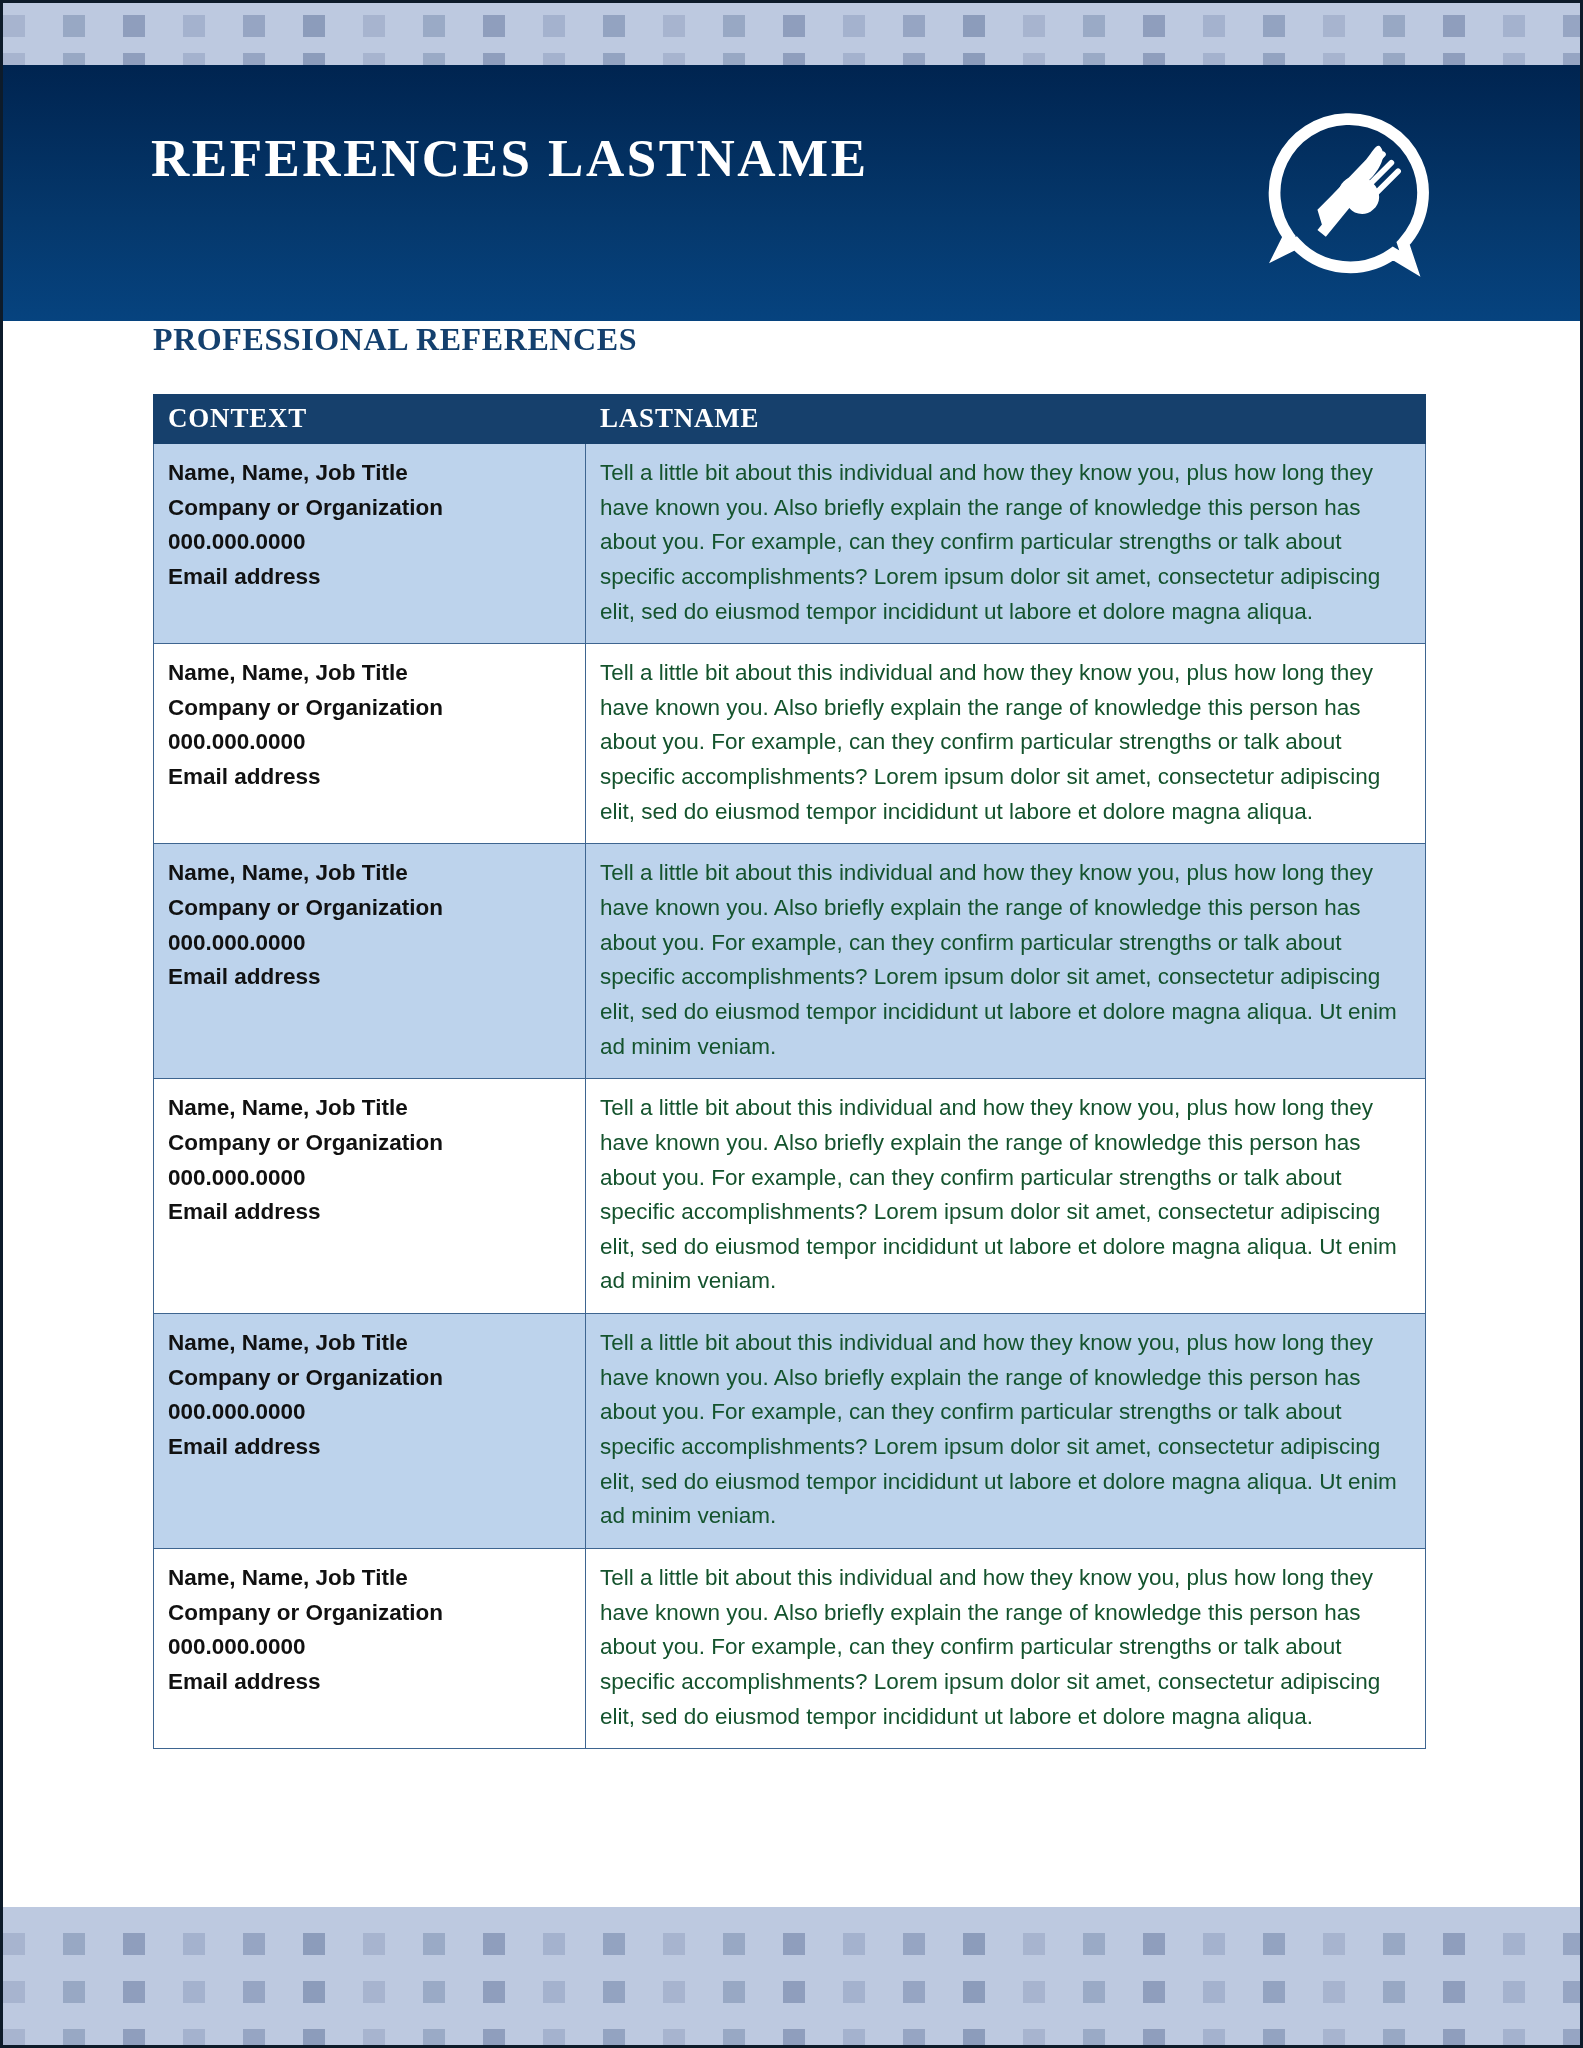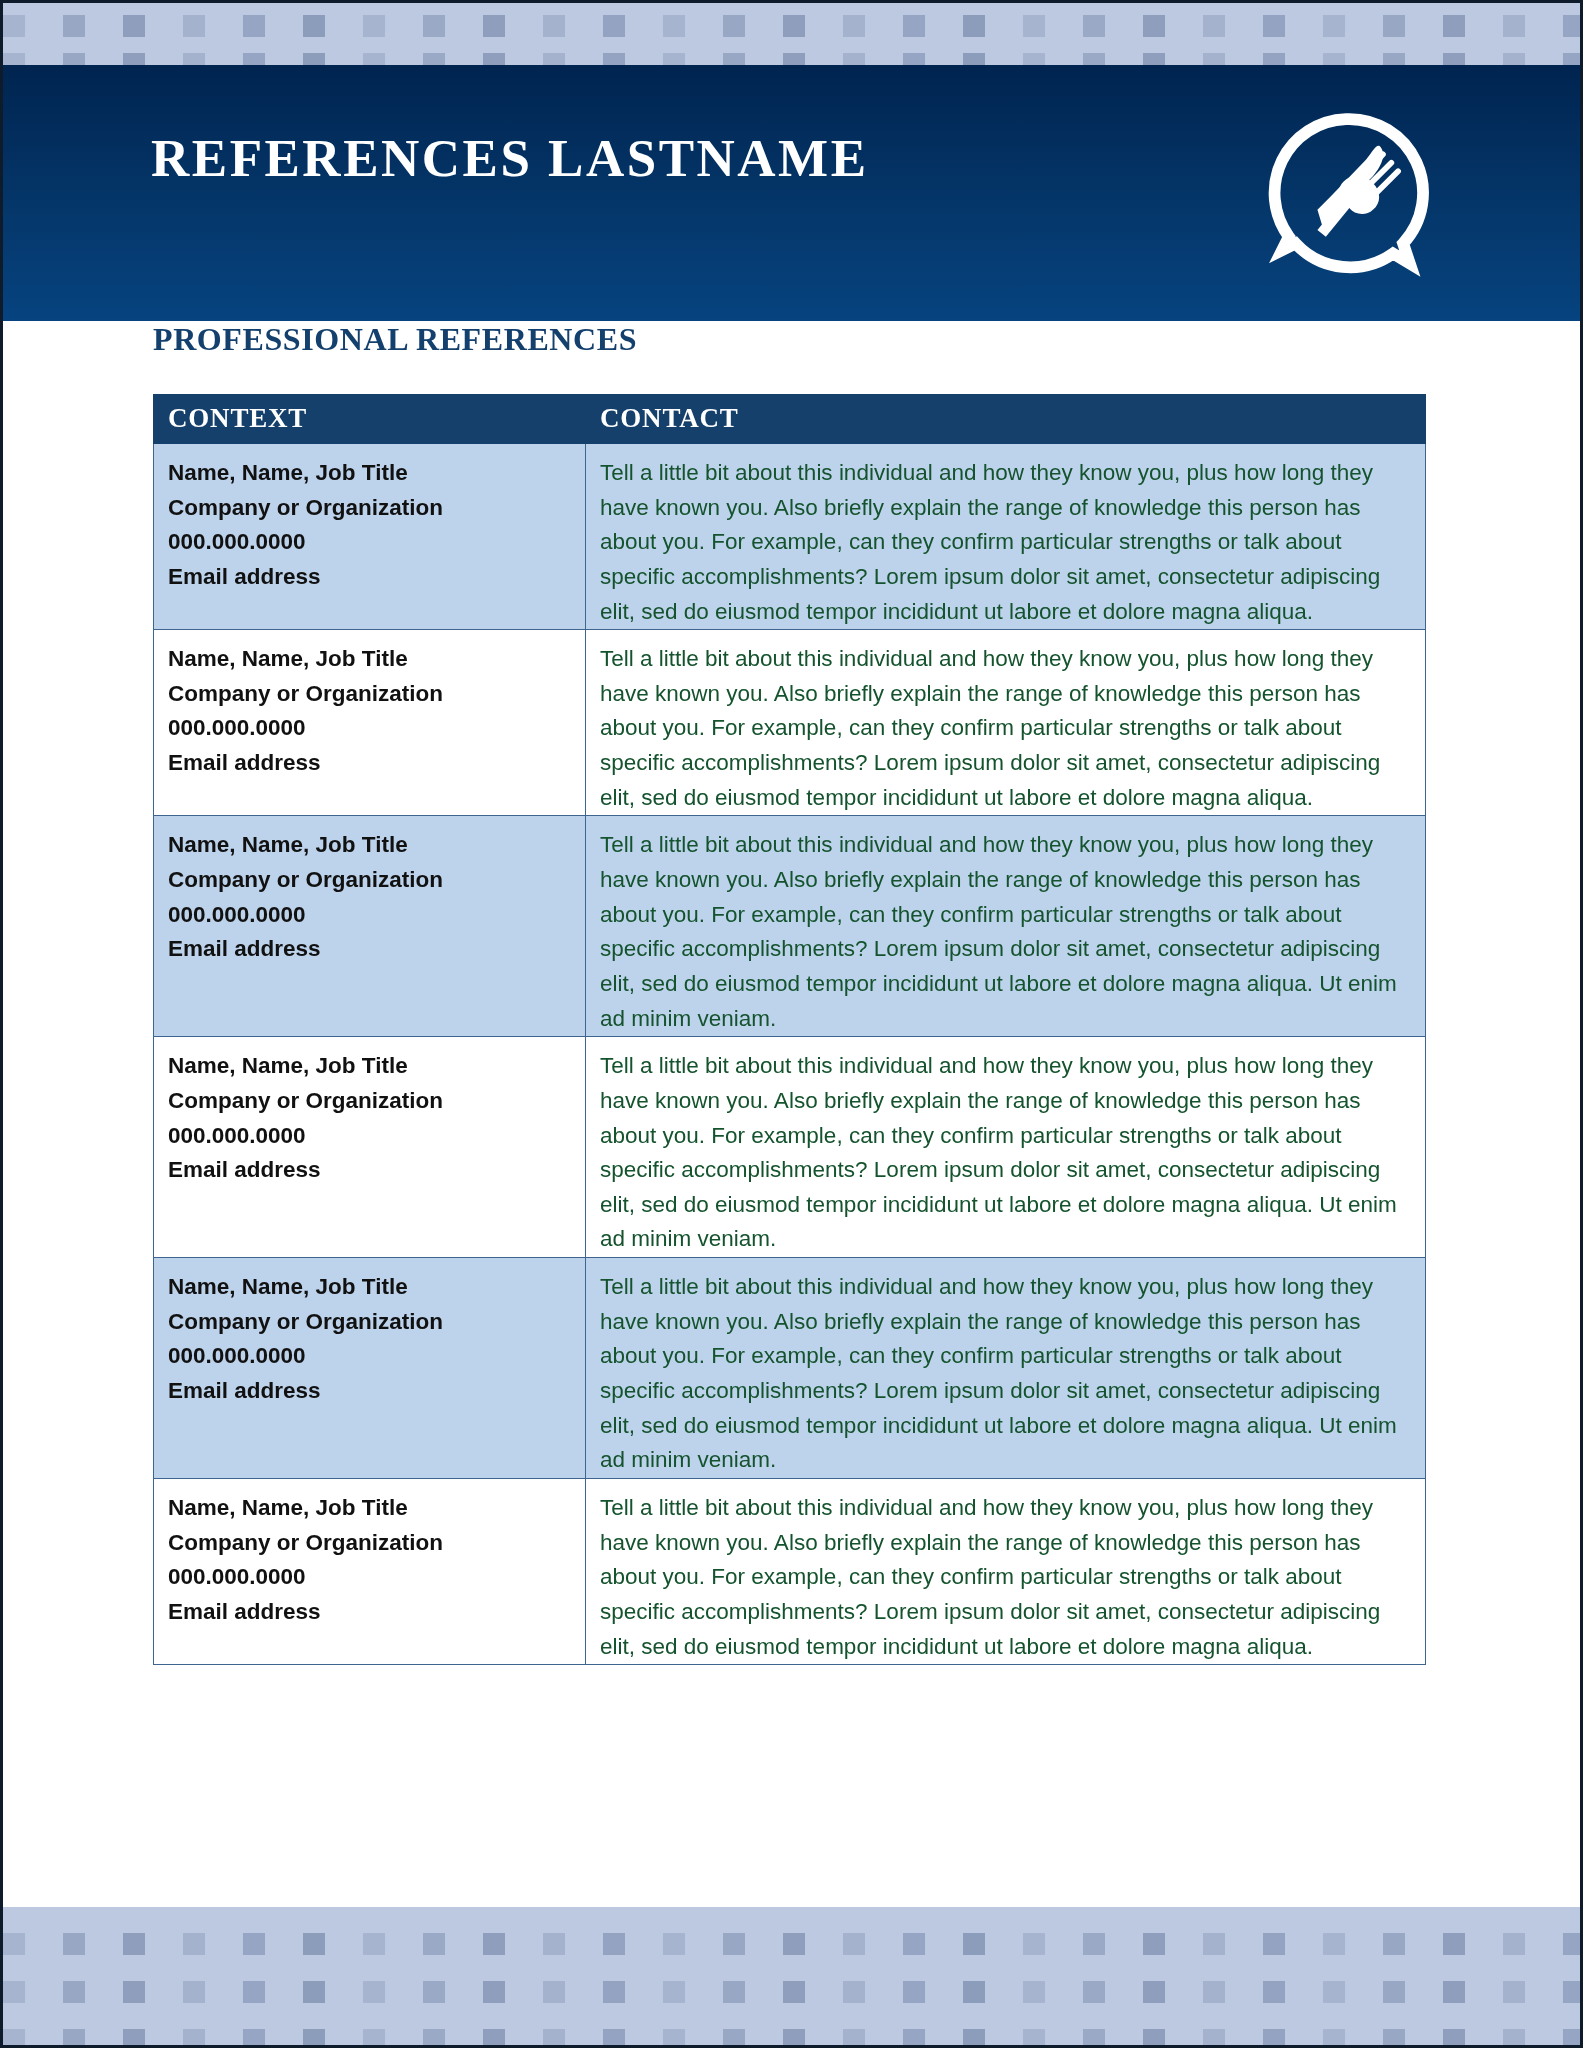--- a/index.html
+++ b/index.html
@@ -134,21 +134,21 @@
     font-size: 27px;
     letter-spacing: 0.8px;
     text-align: left;
     padding: 8px 12px 9px 14px;
     border: 1px solid #16406c;
   }
 
   table.refs td {
     border: 1px solid #3e6590;
     vertical-align: top;
-    padding: 12px 14px 0 14px;
+    padding: 12px 14px 14px 14px;
   }
 
   tr.shaded td { background: #bdd3ec; }
   tr.plain  td { background: #ffffff; }
 
   col.c-contact { width: 432px; }
   col.c-context { width: 840px; }
 
   .contact-cell p {
     font-family: "Liberation Sans", sans-serif;
@@ -257,21 +257,21 @@
     <div class="section-title">PROFESSIONAL REFERENCES</div>
 
     <table class="refs">
       <colgroup>
         <col class="c-contact">
         <col class="c-context">
       </colgroup>
       <thead>
         <tr>
           <th>CONTEXT</th>
-          <th>CONTACT</th>
+          <th>LASTNAME</th>
         </tr>
       </thead>
       <tbody id="refs-body">
           <tr class="shaded">
             <td class="contact-cell">
               <p>Name, Name, Job Title</p>
               <p>Company or Organization</p>
               <p>000.000.0000</p>
               <p>Email address</p>
             </td>

